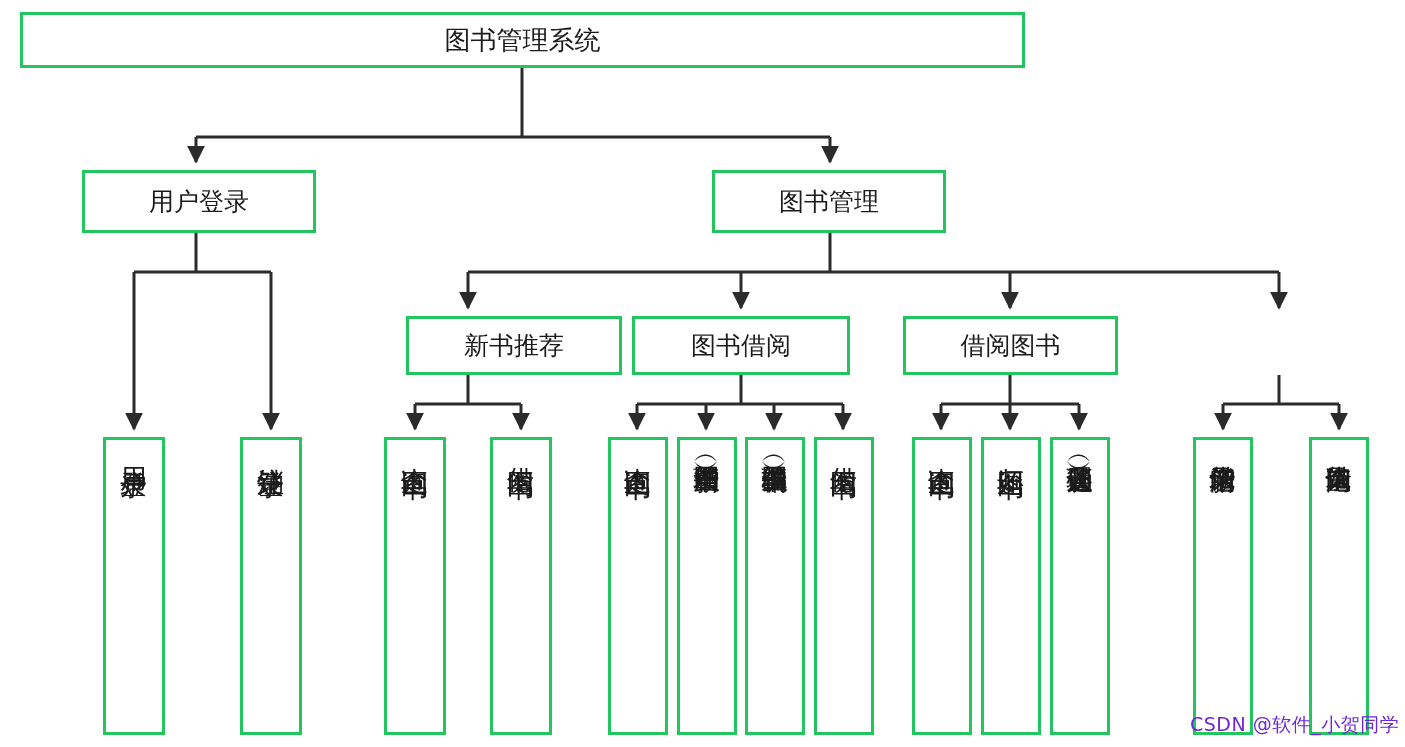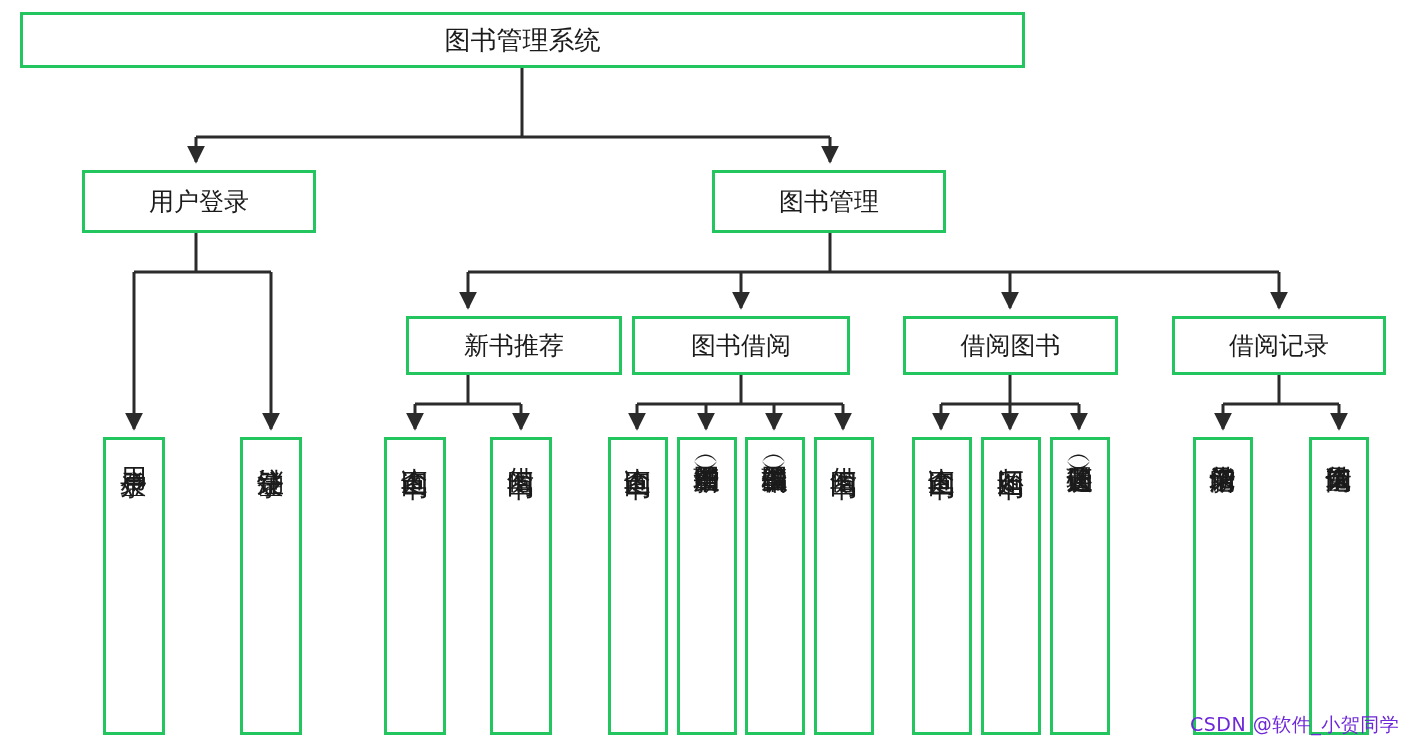--- a/index.html
+++ b/index.html
@@ -145,23 +145,20 @@
 
   <div class="node h" style="left:362px; top:316px; width:216px; height:59px;margin-left:44px;">
     <span class="label">新书推荐</span>
   </div>
   <div class="node h" style="left:632px; top:316px; width:218px; height:59px;">
     <span class="label">图书借阅</span>
   </div>
   <div class="node h" style="left:903px; top:316px; width:215px; height:59px;">
     <span class="label">借阅图书</span>
   </div>
-  <div class="node h" style="left:1172px; top:316px; width:214px; height:59px;">
-    <span class="label">借阅记录</span>
-  </div>
 
   <div class="node v" style="left:103px; top:437px; width:62px; height:298px;">
     <span class="label">用户登录</span>
   </div>
   <div class="node v" style="left:240px; top:437px; width:62px; height:298px;">
     <span class="label">注销登录</span>
   </div>
 
   <div class="node v" style="left:384px; top:437px; width:62px; height:298px;">
     <span class="label">查询图书</span>

